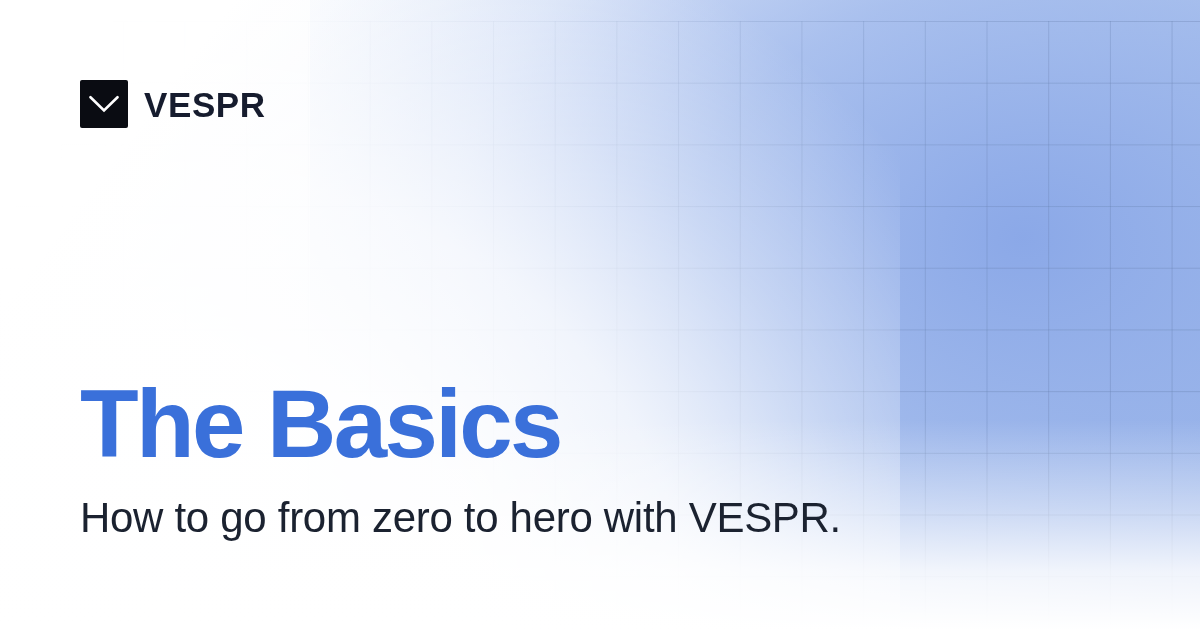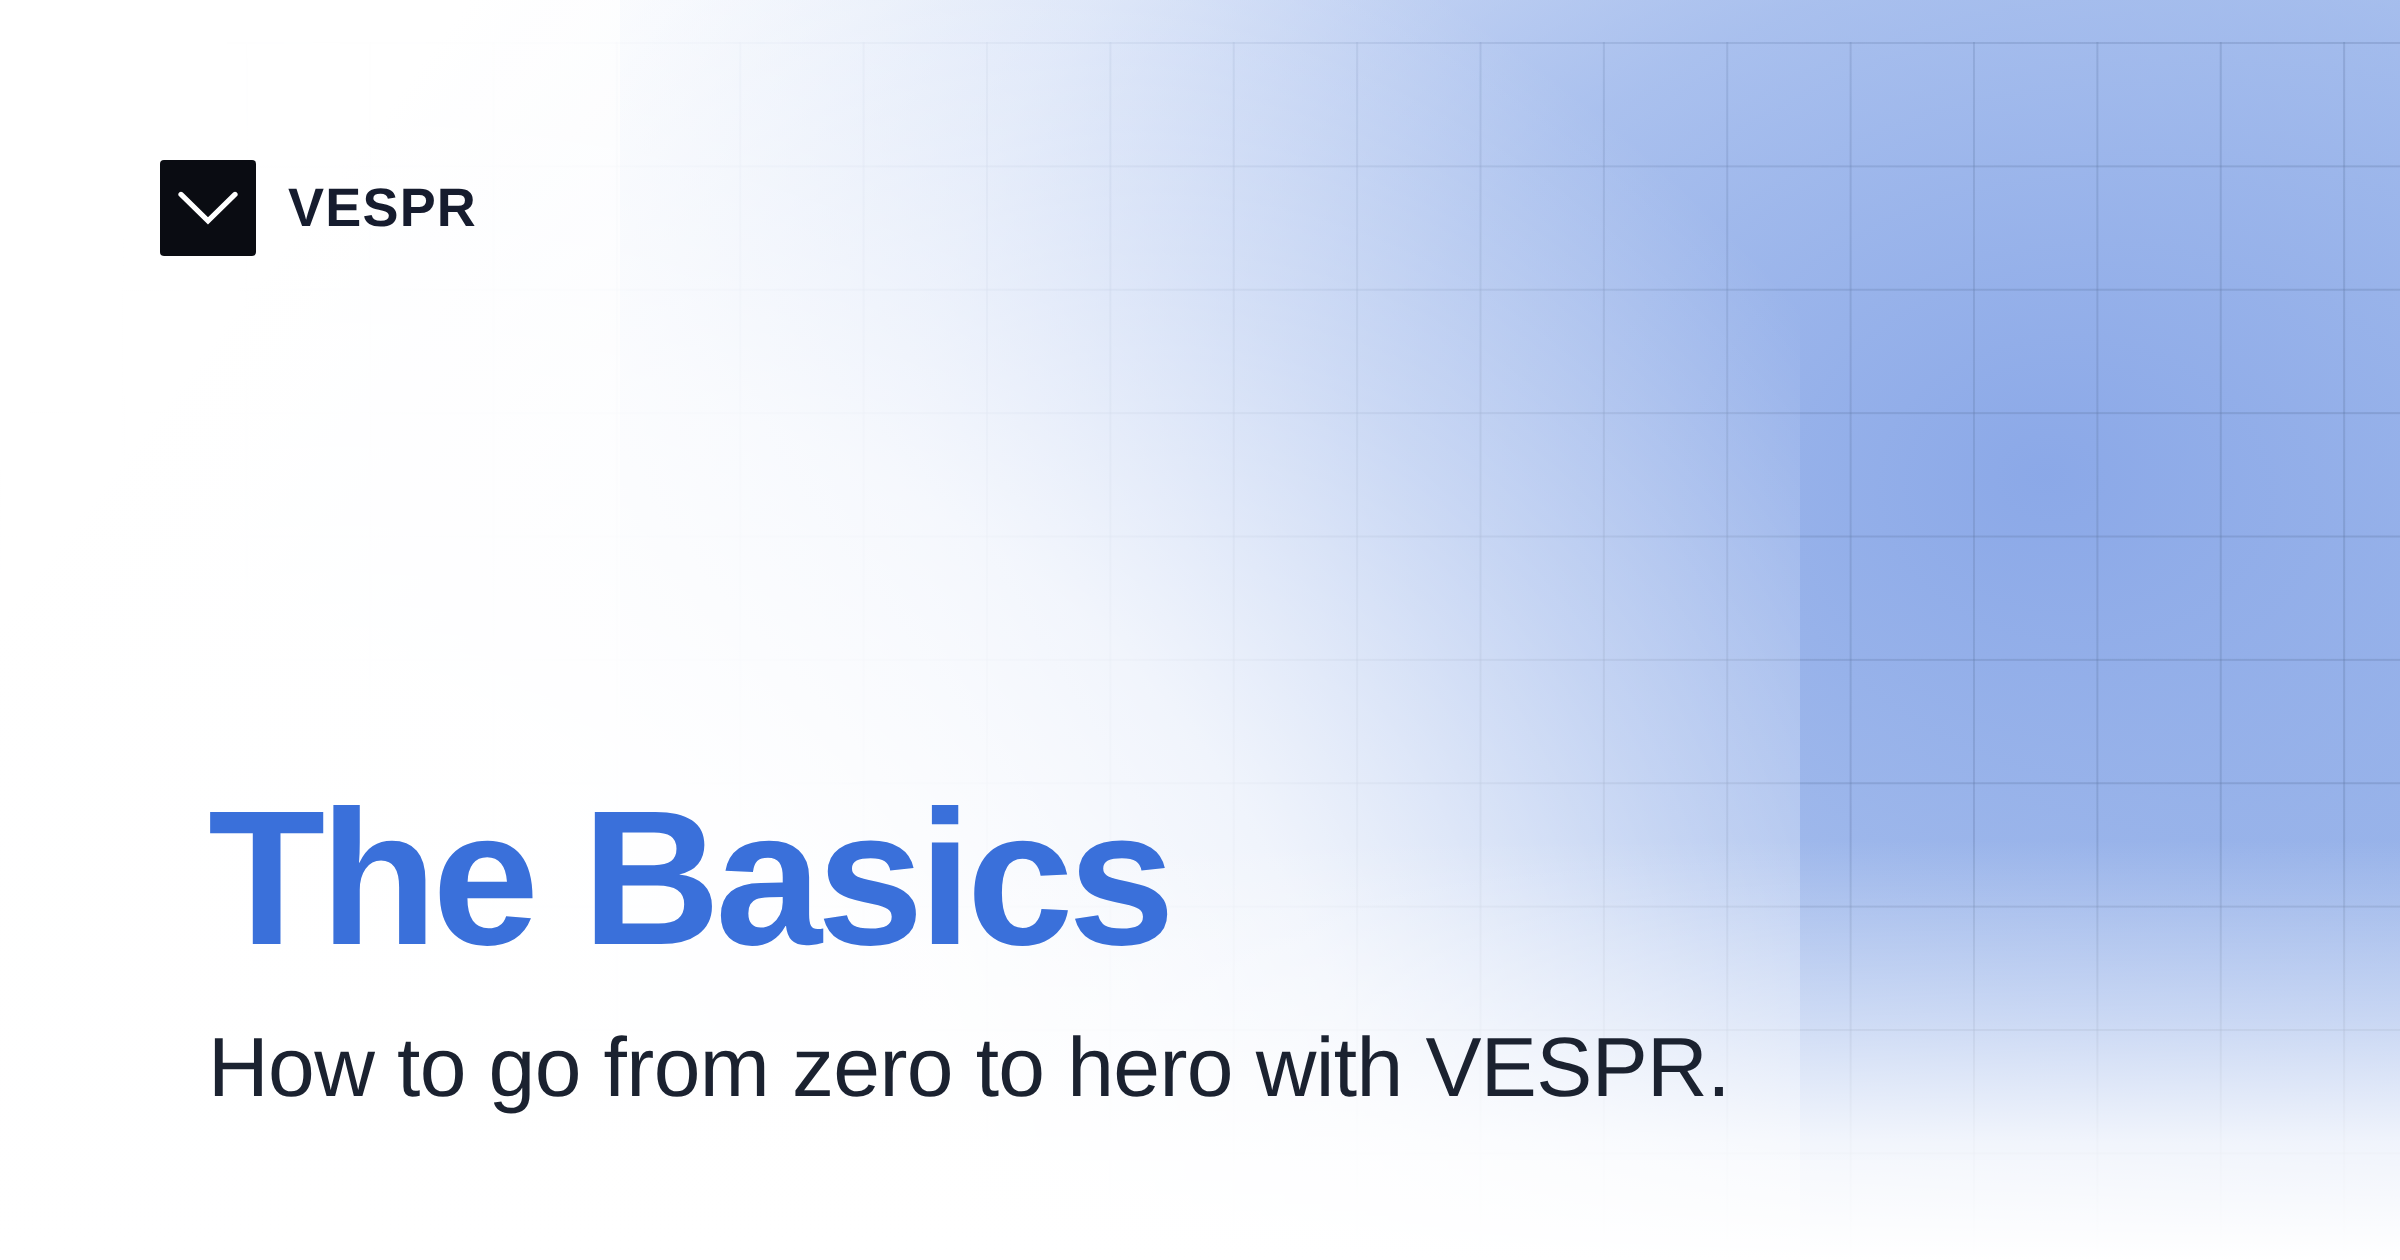--- a/index.html
+++ b/index.html
@@ -119,35 +119,34 @@
     height: 48px;
     background: #0a0c12;
     border-radius: 2px;
     display: flex;
     align-items: center;
     justify-content: center;
     flex: 0 0 auto;
   }
   .logo-tile svg { display: block; }
   .brand-name {
-    font-size: 27px;
+    font-size: 35px;
     font-weight: bold;
     letter-spacing: 0.6px;
     color: #161c2e;
     line-height: 1;
     white-space: nowrap;
   }
 
   
   .hero {
     position: absolute;
     left: 80px;
-    bottom: 72px;
+    bottom: 88px;
     width: 1000px;
-    margin-left: 24px;
   }
   .hero-title {
     margin: 0;
     font-size: 96px;
     font-weight: bold;
     line-height: 1.0;
     letter-spacing: -2.6px;
     color: #3a70da;
     white-space: nowrap;
   }

